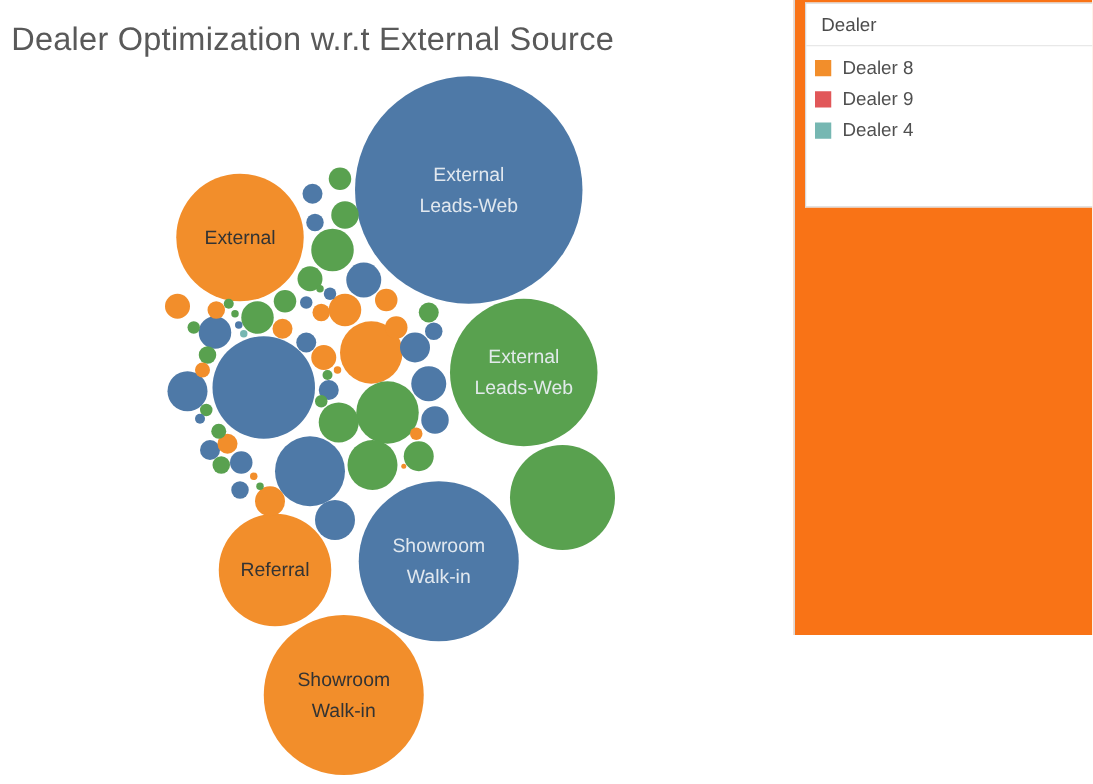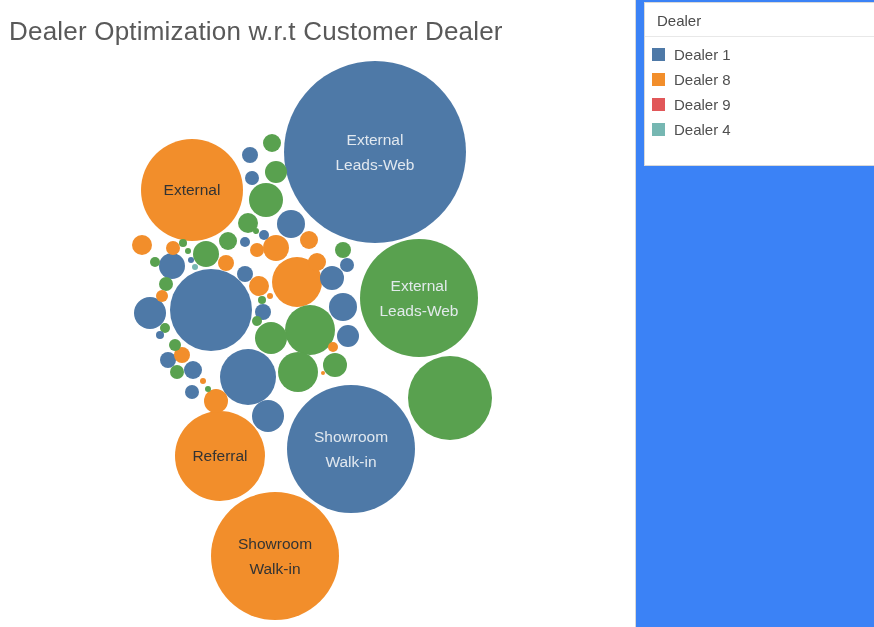--- a/index.html
+++ b/index.html
@@ -9,42 +9,42 @@
   }
   #chart-title{
     position:absolute;left:9px;top:16px;width:620px;
     font-size:26px;letter-spacing:.2px;color:#595959;white-space:nowrap;
   }
   #bubble-svg{position:absolute;left:0;top:0;}
   .bubble-label{font-family:"Liberation Sans",sans-serif;font-size:15.5px;pointer-events:none;}
   .bubble-label.light{fill:#e9eef3;opacity:.95;}
   .bubble-label.dark{fill:#333333;}
   #right-panel{
-    position:absolute;left:635px;top:0;width:239px;height:627px;
-    background:#3b82f6;border-left:1px solid #d8d8d8;box-sizing:border-box;
+    position:absolute;left:635px;top:0;width:239px;height:508px;
+    background:#f97316;border-left:1px solid #d8d8d8;box-sizing:border-box;
   }
   #legend-card{
     position:absolute;left:8px;top:2px;width:231px;height:164px;
     background:#ffffff;border:1px solid #d9d9d9;border-right:none;box-sizing:border-box;
   }
   #legend-header{
     font-size:15px;color:#4b4b4b;padding:9px 0 7px 12px;
     border-bottom:1px solid #e8e8e8;
   }
   #legend-items{padding-top:5px;}
   .legend-item{display:flex;align-items:center;height:25px;cursor:default;}
   .legend-swatch{width:13px;height:13px;margin-left:7px;flex:0 0 13px;}
   .legend-label{margin-left:9px;font-size:15px;color:#4f4f4f;white-space:nowrap;}
 </style>
 </head>
 <body>
 
 <div id="stage">
 
-  <div id="chart-title">Dealer Optimization w.r.t Customer Dealer</div>
+  <div id="chart-title">Dealer Optimization w.r.t External Source</div>
 
   <svg id="bubble-svg" width="635" height="627" viewBox="0 0 635 627">
       <circle cx="375" cy="152" r="91" fill="#4e79a7"></circle>
       <text class="bubble-label light" text-anchor="middle"><tspan x="375" y="144.5">External</tspan><tspan x="375" y="169.5">Leads-Web</tspan></text>
       <circle cx="351" cy="449" r="64" fill="#4e79a7"></circle>
       <text class="bubble-label light" text-anchor="middle"><tspan x="351" y="441.5">Showroom</tspan><tspan x="351" y="466.5">Walk-in</tspan></text>
       <circle cx="275" cy="556" r="64" fill="#f28e2b"></circle>
       <text class="bubble-label dark" text-anchor="middle"><tspan x="275" y="548.5">Showroom</tspan><tspan x="275" y="573.5">Walk-in</tspan></text>
       <circle cx="419" cy="298" r="59" fill="#59a14f"></circle>
       <text class="bubble-label light" text-anchor="middle"><tspan x="419" y="290.5">External</tspan><tspan x="419" y="315.5">Leads-Web</tspan></text>
@@ -113,24 +113,20 @@
       <circle cx="256" cy="231" r="3" fill="#59a14f"></circle>
       <circle cx="270" cy="296" r="3" fill="#f28e2b"></circle>
       <circle cx="323" cy="373" r="2" fill="#f28e2b"></circle>
     </svg>
 
   <div id="right-panel">
     <div id="legend-card">
       <div id="legend-header">Dealer</div>
       <div id="legend-items">
           <div class="legend-item">
-            <span class="legend-swatch" style="background: rgb(78, 121, 167);"></span>
-            <span class="legend-label">Dealer 1</span>
-          </div>
-          <div class="legend-item">
             <span class="legend-swatch" style="background: rgb(242, 142, 43);"></span>
             <span class="legend-label">Dealer 8</span>
           </div>
           <div class="legend-item">
             <span class="legend-swatch" style="background: rgb(225, 87, 89);"></span>
             <span class="legend-label">Dealer 9</span>
           </div>
           <div class="legend-item">
             <span class="legend-swatch" style="background: rgb(118, 183, 178);"></span>
             <span class="legend-label">Dealer 4</span>

